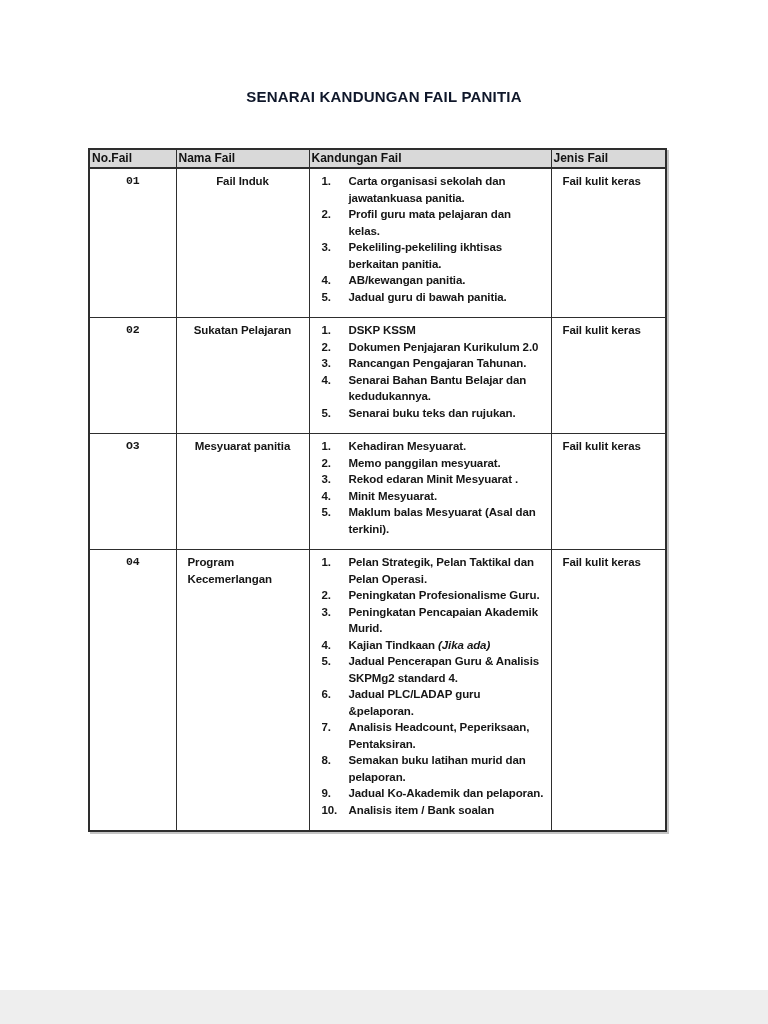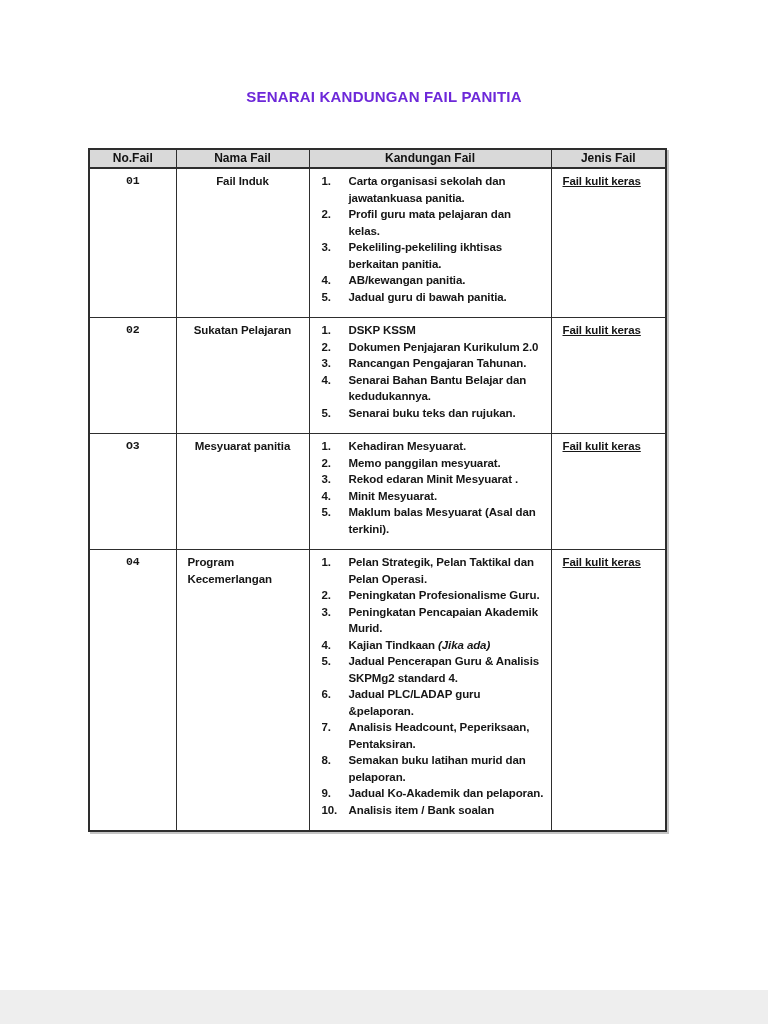--- a/index.html
+++ b/index.html
@@ -18,21 +18,21 @@
   .page-title {
     position: absolute;
     top: 88px;
     left: 0;
     width: 100%;
     margin: 0;
     text-align: center;
     font-size: 15px;
     font-weight: 700;
     letter-spacing: 0.2px;
-    color: #6d28d9;
+    color: #0f172a;
   }
   table.content-table {
     position: absolute;
     left: 88px;
     top: 148px;
     width: 577px;
     border-collapse: collapse;
     table-layout: fixed;
     box-shadow: 2px 2px 0 rgba(125,125,125,0.45);
   }
@@ -44,21 +44,21 @@
   table.content-table {
     border-width: 2px;
   }
   .content-table thead th {
     background: #d9d9d9;
     font-size: 12px;
     font-weight: 700;
     padding: 1px 2px;
     height: 15px;
     line-height: 15px;
-    text-align: center;
+    text-align: left;
     border-bottom-width: 2.5px;
     color: #121212;
   }
   .content-table td {
     vertical-align: top;
     font-size: 11.5px;
     font-weight: 700;
     line-height: 16.5px;
     letter-spacing: -0.1px;
   }
@@ -84,21 +84,20 @@
     align-items: flex-start;
   }
   .onum {
     flex: 0 0 27px;
   }
   .otxt {
     flex: 1 1 auto;
   }
   td.c-jenis {
     padding: 4px 5px 24px 11px;
-    text-decoration: underline;
   }
   .bottom-strip {
     position: absolute;
     left: 0;
     bottom: 0;
     width: 768px;
     height: 34px;
     background: #eeeeee;
   }
 </style>

